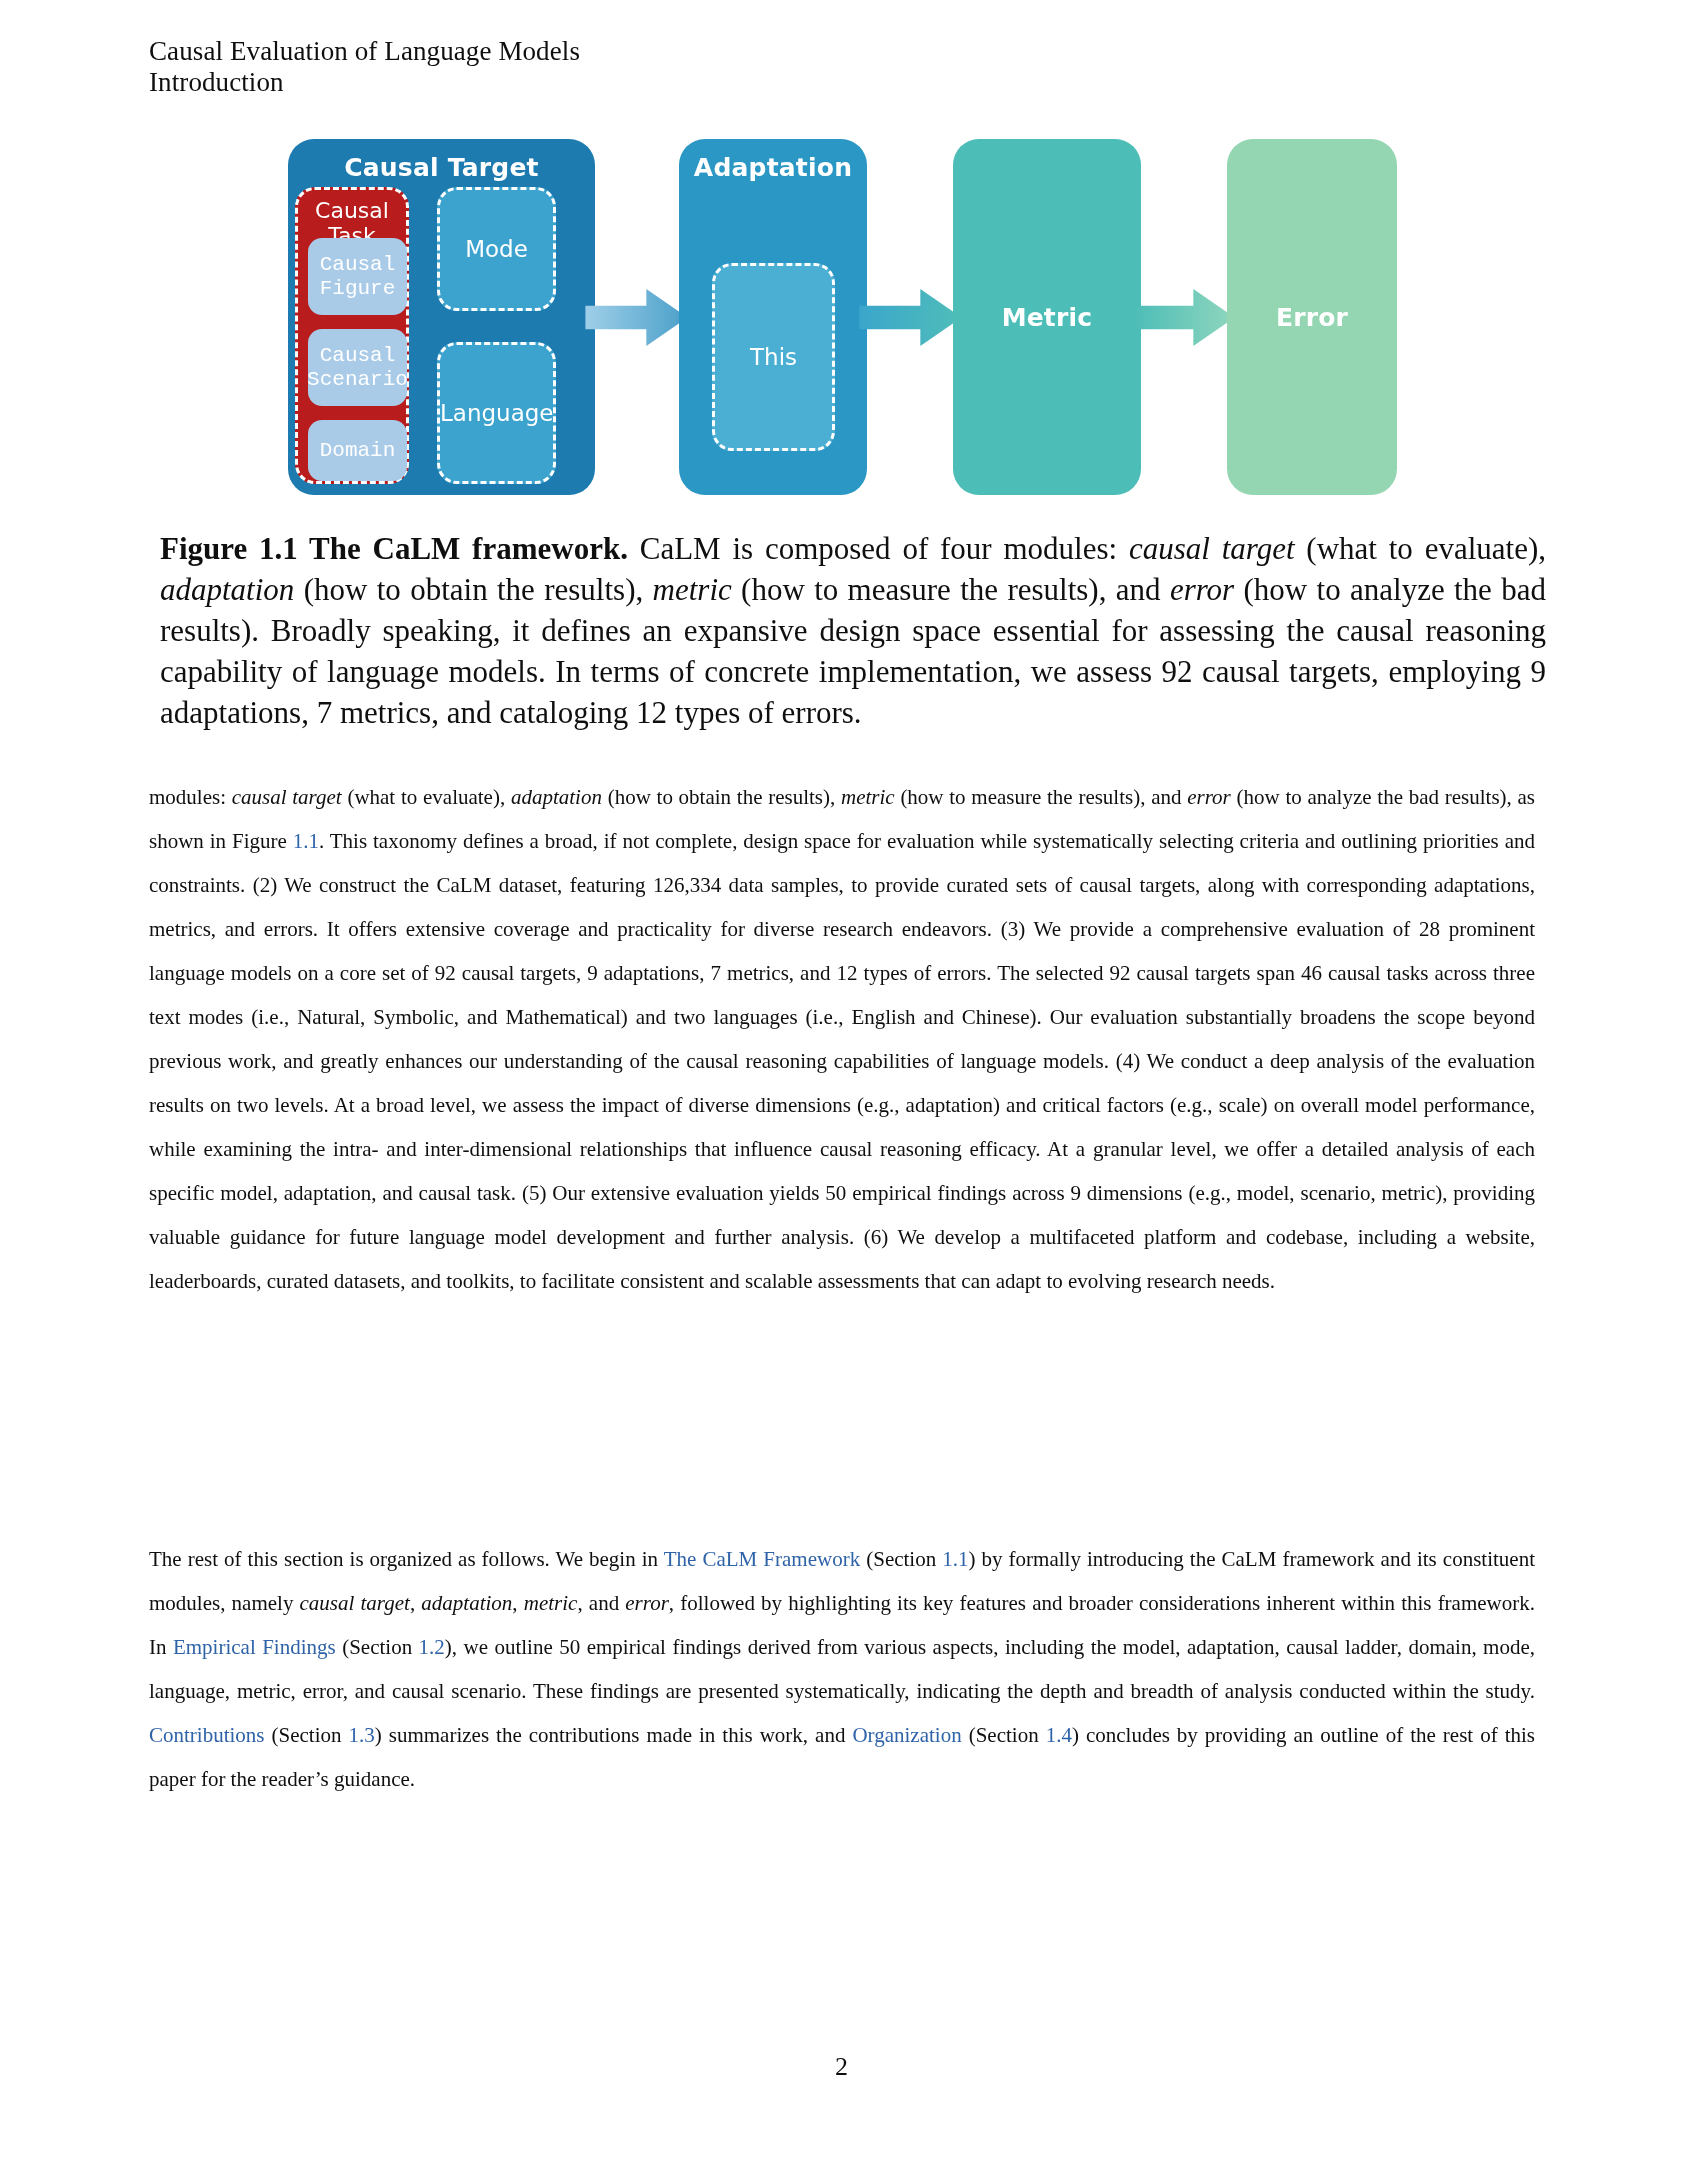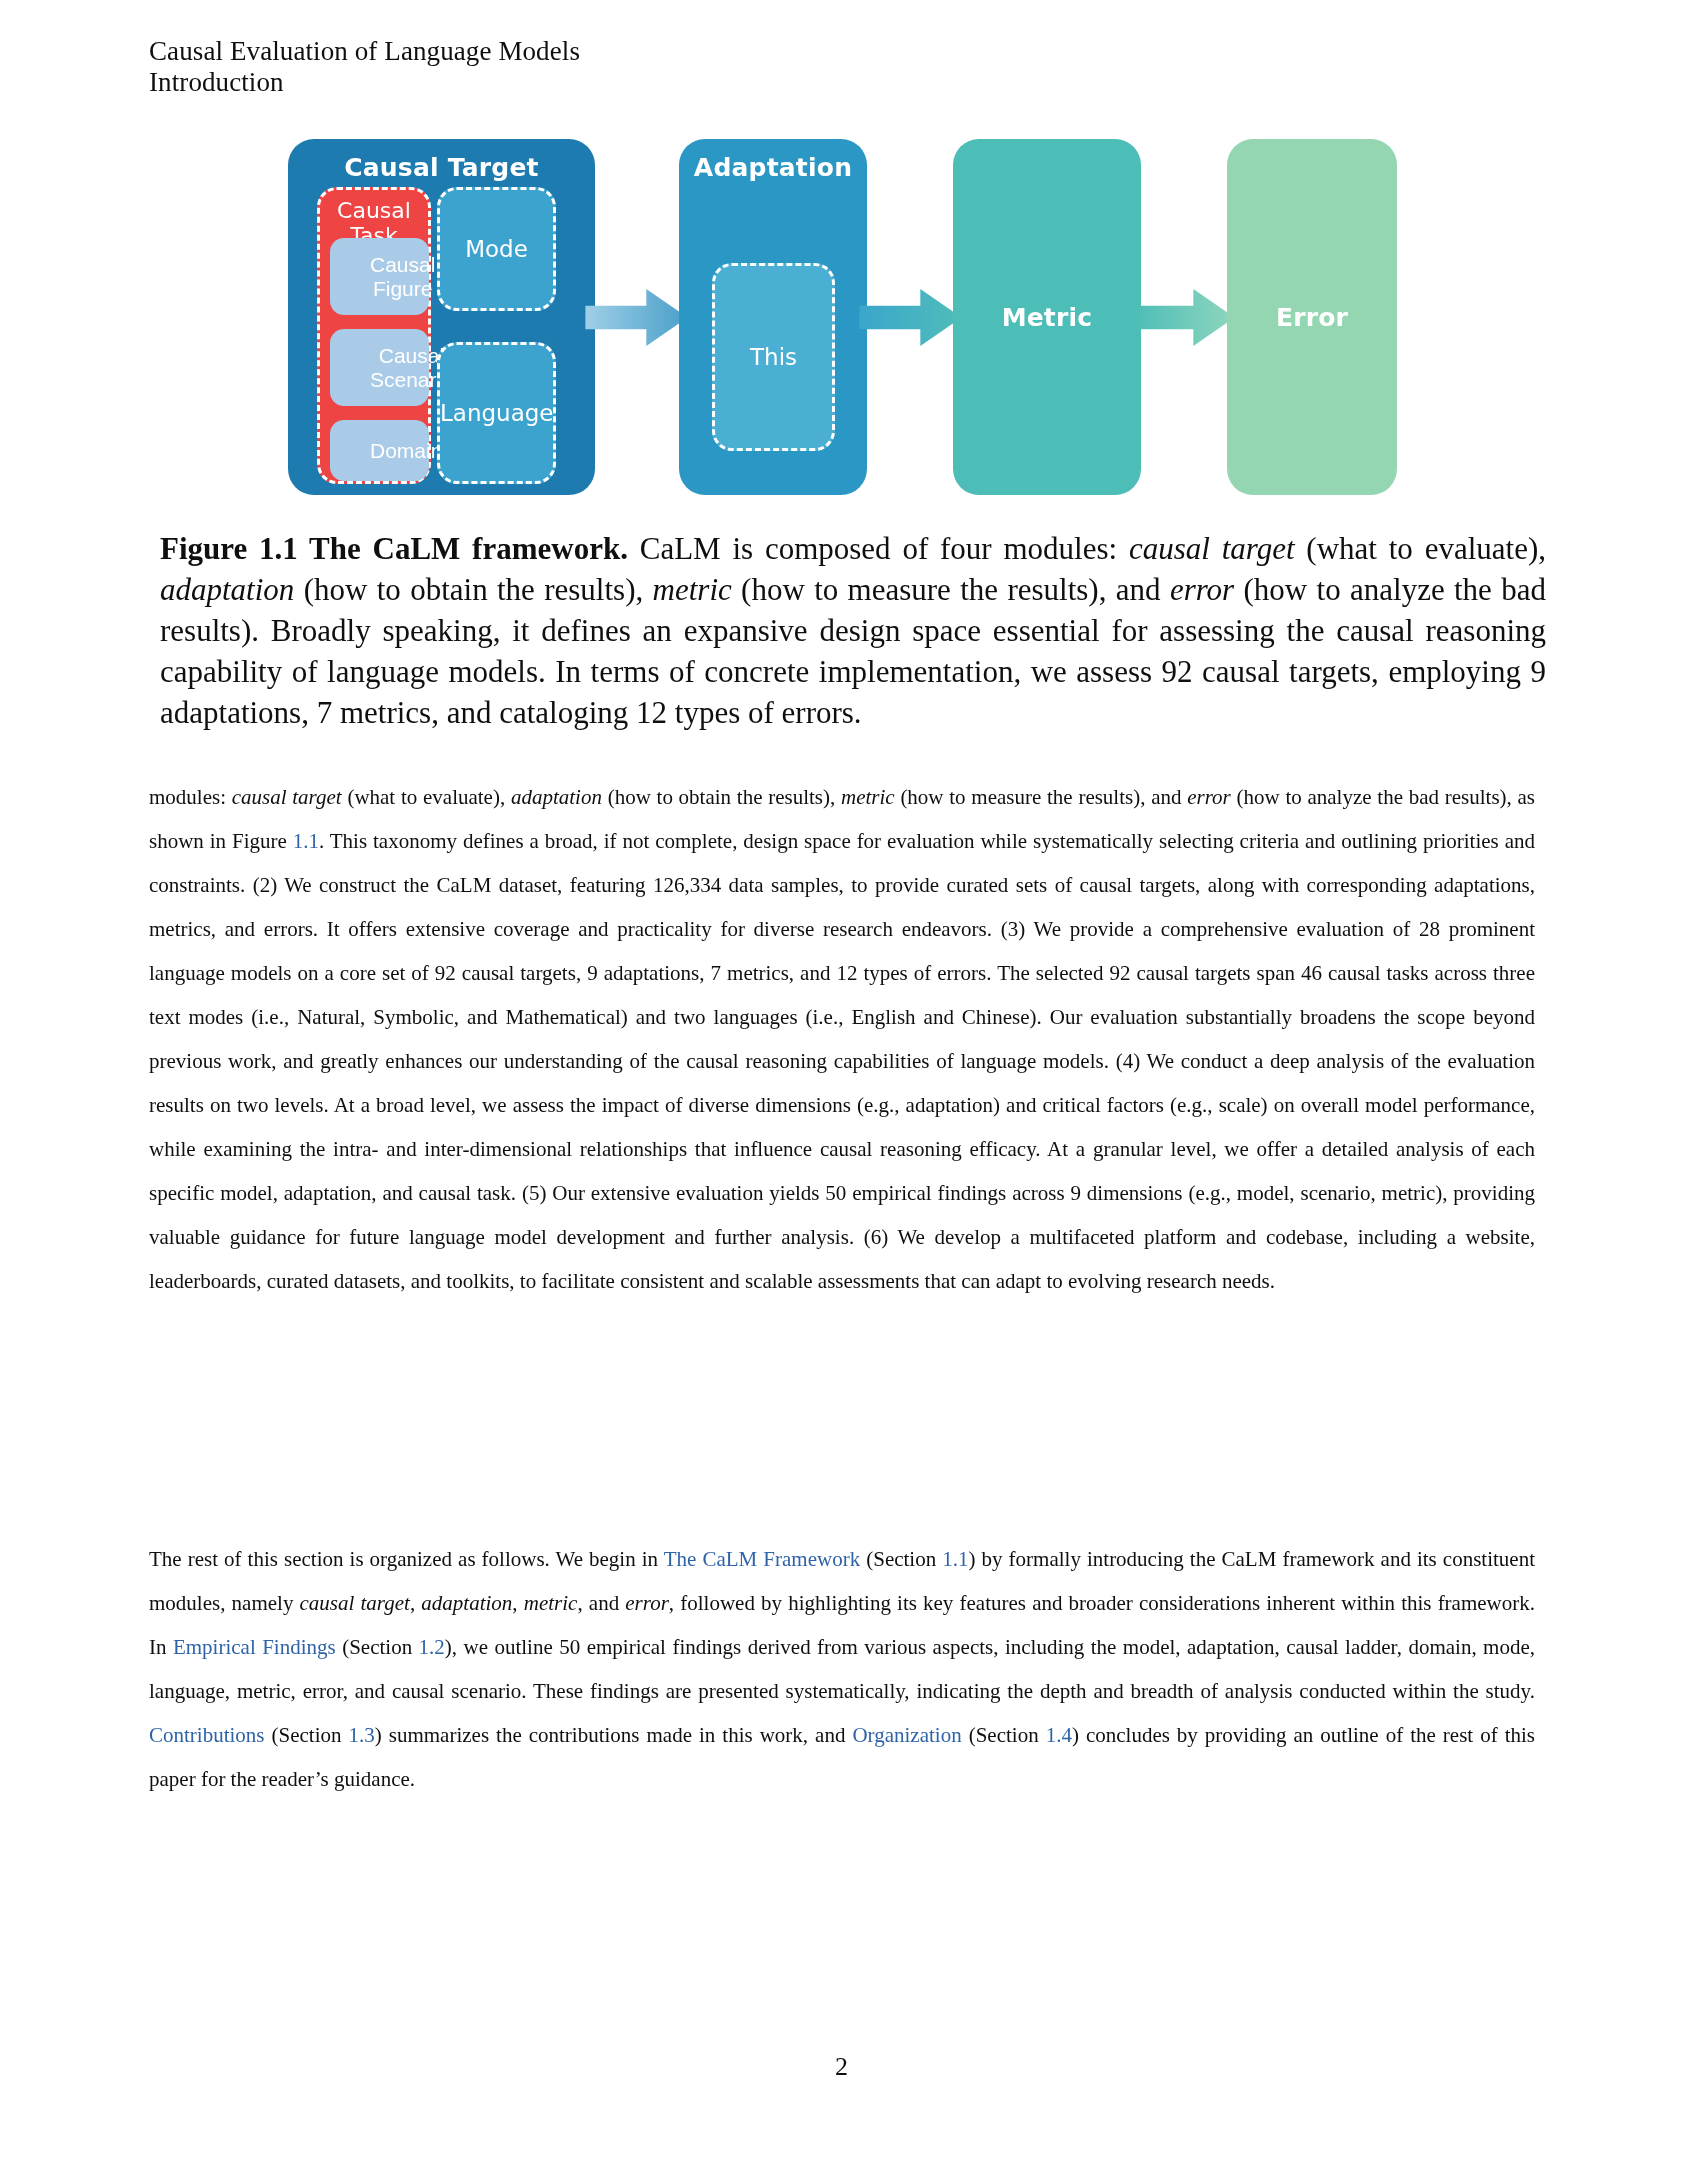--- a/index.html
+++ b/index.html
@@ -89,41 +89,41 @@
     position: absolute;
     left: 0; width: 100%;
     text-align: center;
     font-family: "DejaVu Sans", sans-serif;
     font-size: 22px;
     color: #ffffff;
     line-height: 1.12;
   }
   
   #causal-task-box {
-    left: 29px; top: 48px;
+    left: 7px; top: 48px;
     width: 114px; height: 297px;
-    background: #ef4444;
+    background: #b91c1c;
   }
   #causal-task-label {
     top: 9px;
     font-size: 22px;
   }
   .subchip {
     position: absolute;
     border-radius: 14px;
     background: #a9cbe8;
     display: flex;
     align-items: center;
-    text-align: center;
-    font-family: Liberation Sans, sans-serif;
+    justify-content: center;
+    text-align: center;
+    font-family: Liberation Mono, monospace;
     font-size: 21px;
     color: #ffffff;
     line-height: 1.14;
     box-sizing: border-box;
-    padding-left: 40px;
   }
   #chip-ladder   { left: 10px; top: 48px;  width: 99px; height: 77px; }
   #chip-scenario { left: 10px; top: 139px; width: 99px; height: 77px; }
   #chip-domain   { left: 10px; top: 230px; width: 99px; height: 61px; }
 
   
   #mode-box {
     left: 149px; top: 48px;
     width: 119px; height: 124px;
     background: #3ba3ce;

